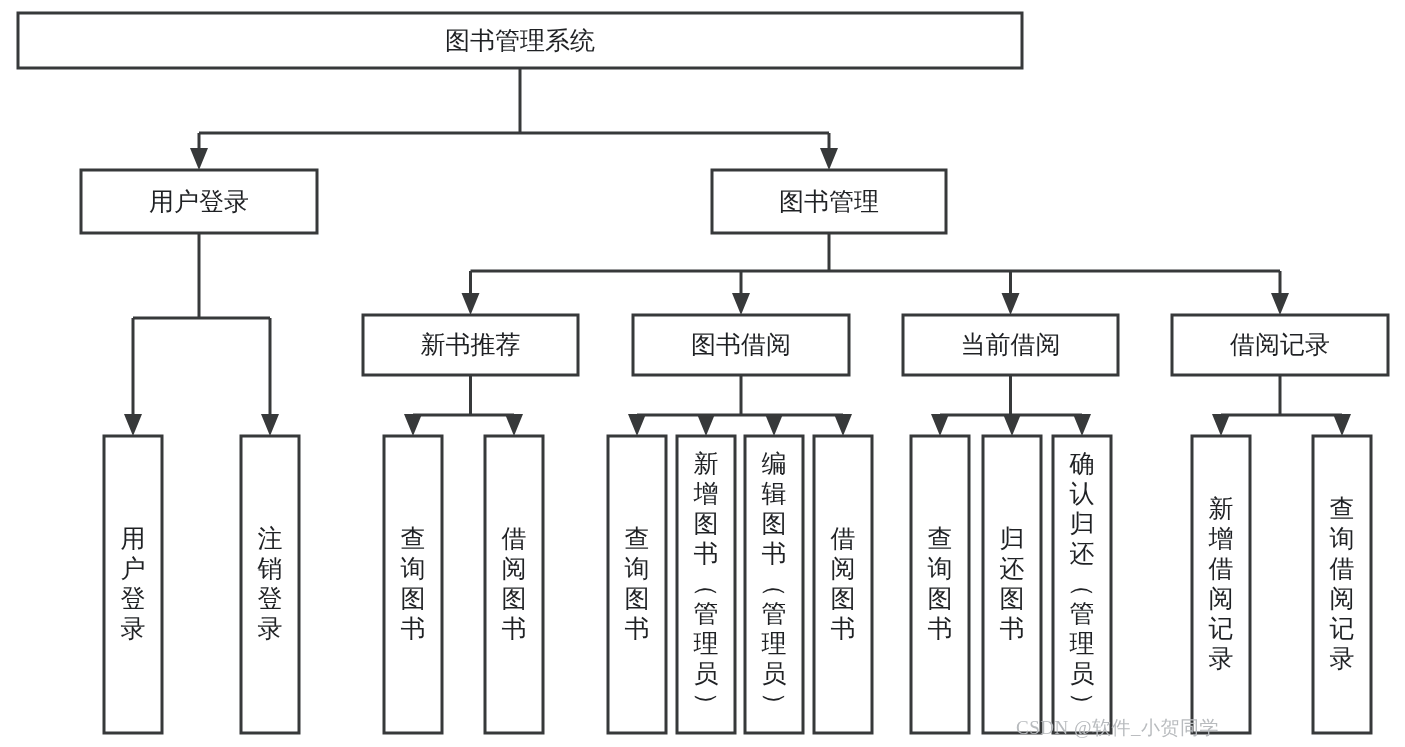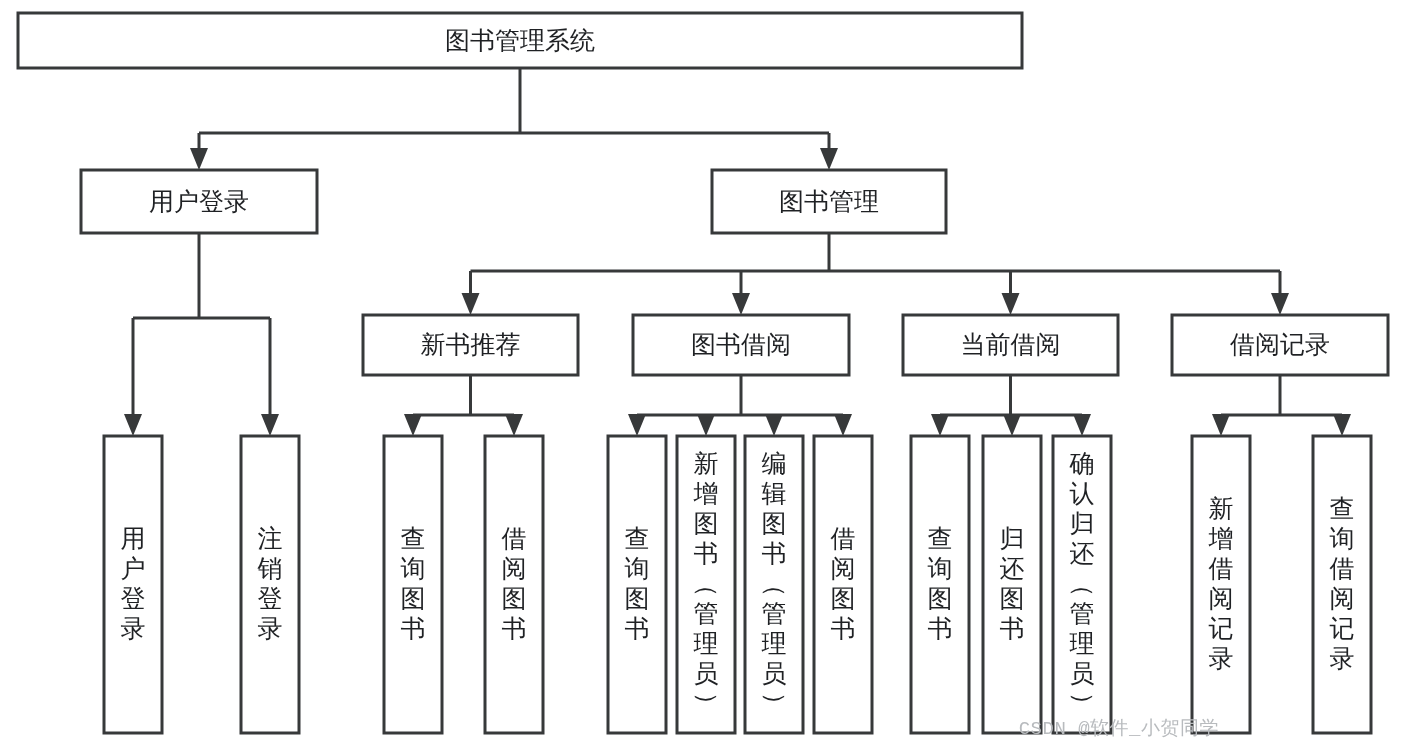--- a/index.html
+++ b/index.html
@@ -56,21 +56,21 @@
     fill: #1f2124;
     font-family: "DejaVu Sans", "Liberation Sans", sans-serif;
     font-size: 25px;
     text-anchor: middle;
     dominant-baseline: middle;
   }
   .watermark-text {
     position: absolute;
     right: 8px;
     bottom: 6px;
-    font-family: Liberation Mono, monospace;
+    font-family: Liberation Serif, serif;
     font-size: 19px;
     color: #b8bbbe;
     white-space: nowrap;
     letter-spacing: 0.5px;
     user-select: none;
   }
 </style>
 </head>
 <body>
 

